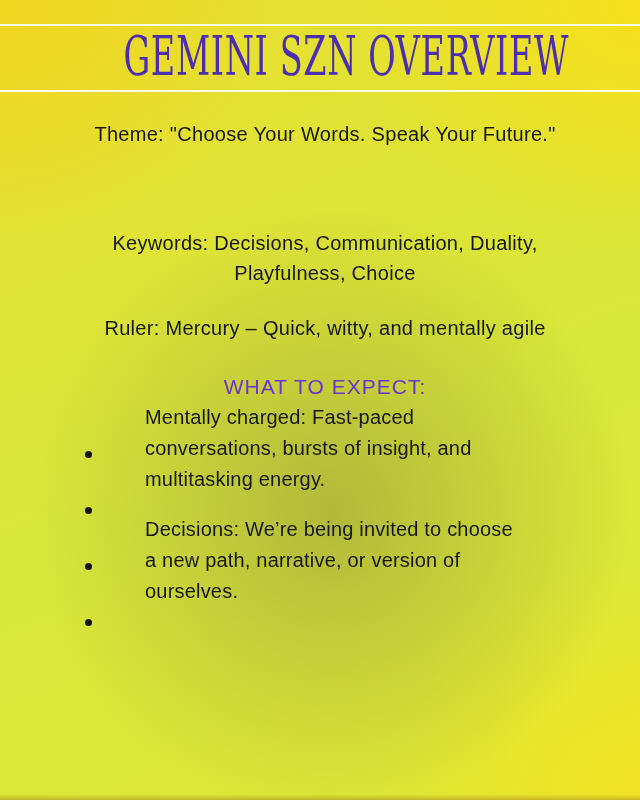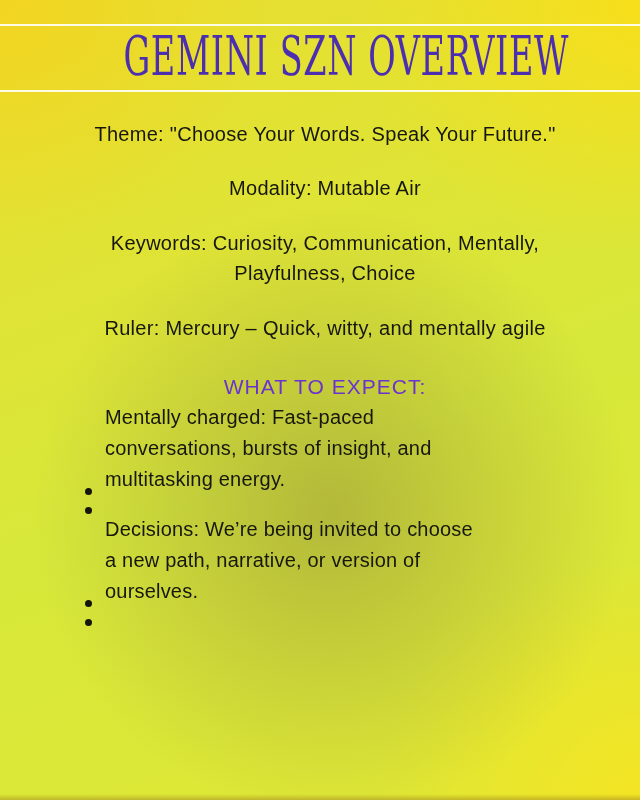--- a/index.html
+++ b/index.html
@@ -81,21 +81,22 @@
     position: absolute;
     top: 402px;
     left: 85px;
     right: 30px;
     margin: 0;
     padding: 0;
     list-style: none;
   }
   .bullets li {
     display: flex;
-    align-items: flex-end;
+    align-items: center;
+    gap: 40px;
   }
   .dot {
     flex: 0 0 auto;
     width: 7px;
     height: 7px;
     margin: 12px 13px 0 0;
     border-radius: 50%;
     background: #15150c;
   }
   .bullet-text {
@@ -117,22 +118,21 @@
 </head>
 <body>
 
 <div class="page">
 
   <div class="rule rule-top"></div>
   <h1 class="title">GEMINI SZN OVERVIEW</h1>
   <div class="rule rule-bottom"></div>
 
   <p class="intro theme">Theme: "Choose Your Words. Speak Your Future."</p>
-  <p class="intro modality">Modality: Mutable Air</p>
-  <p class="intro keywords">Keywords: Curiosity, Communication, Mentally,
+  <p class="intro keywords">Keywords: Decisions, Communication, Duality,
 Playfulness, Choice</p>
   <p class="intro ruler">Ruler: Mercury – Quick, witty, and mentally agile</p>
 
   <h2 class="expect-heading">WHAT TO EXPECT:</h2>
 
   <ul class="bullets">
     <li>
       <span class="dot"></span>
       <span class="bullet-text">Mentally charged: Fast-paced
 conversations, bursts of insight, and

